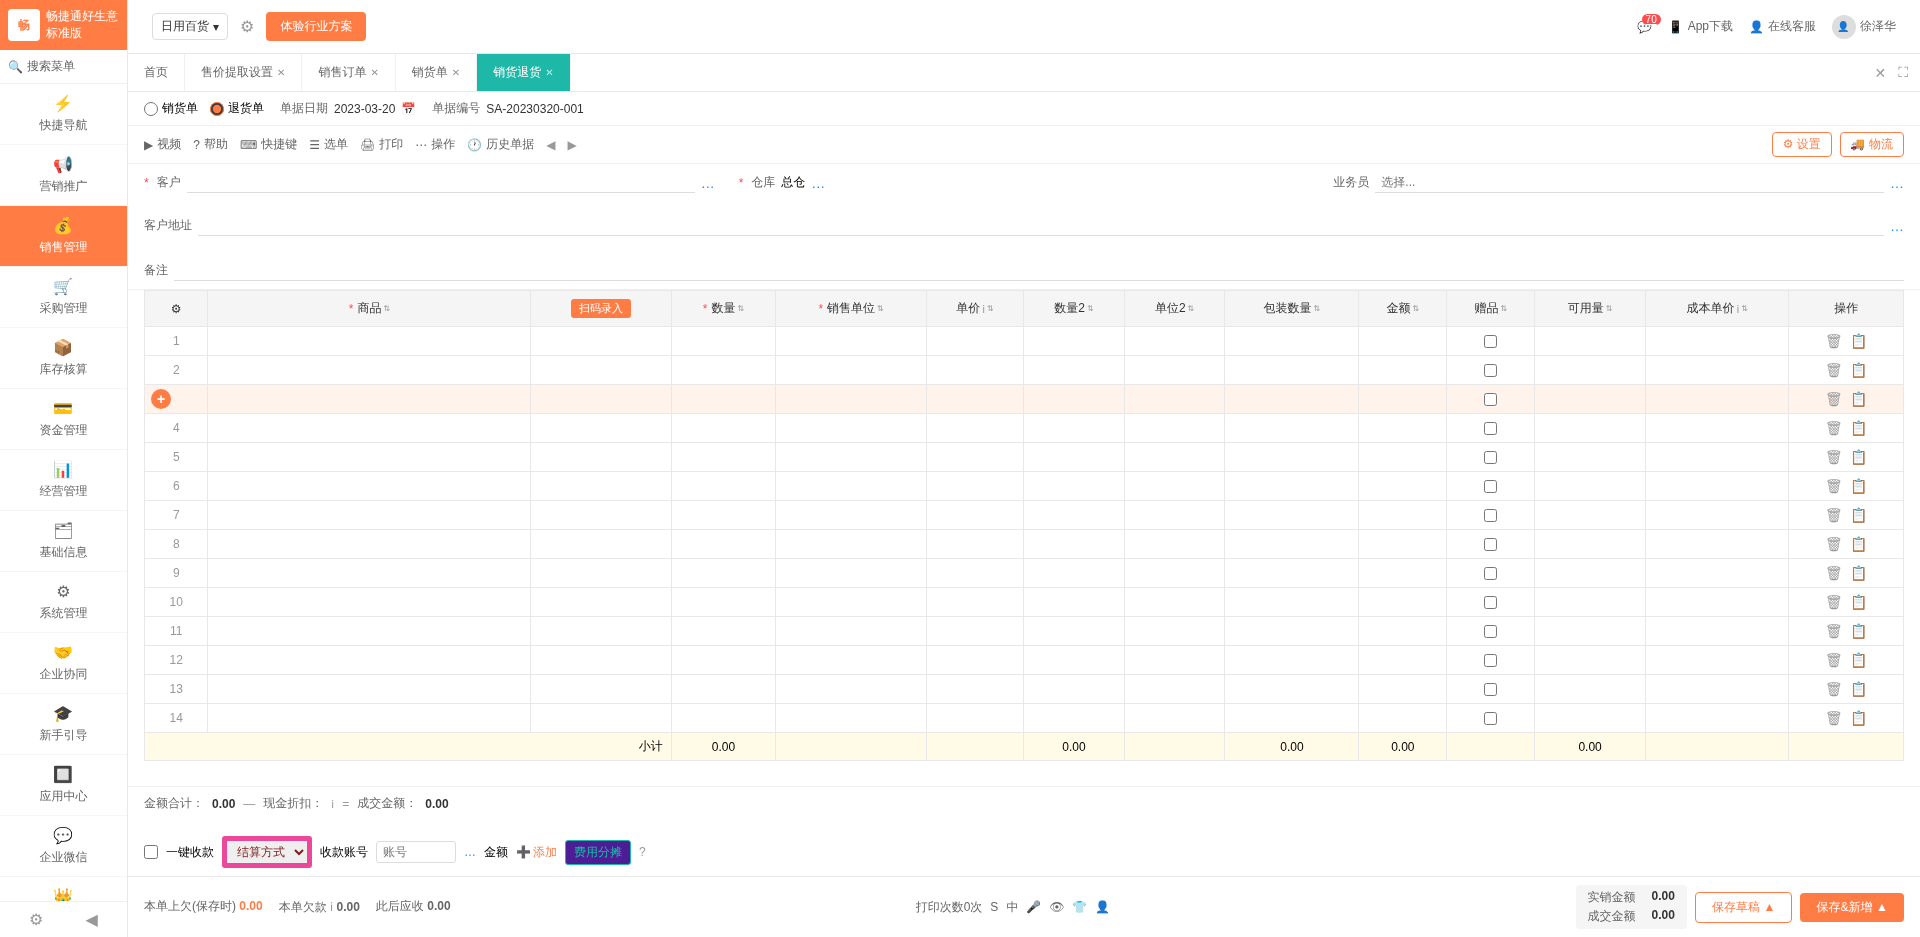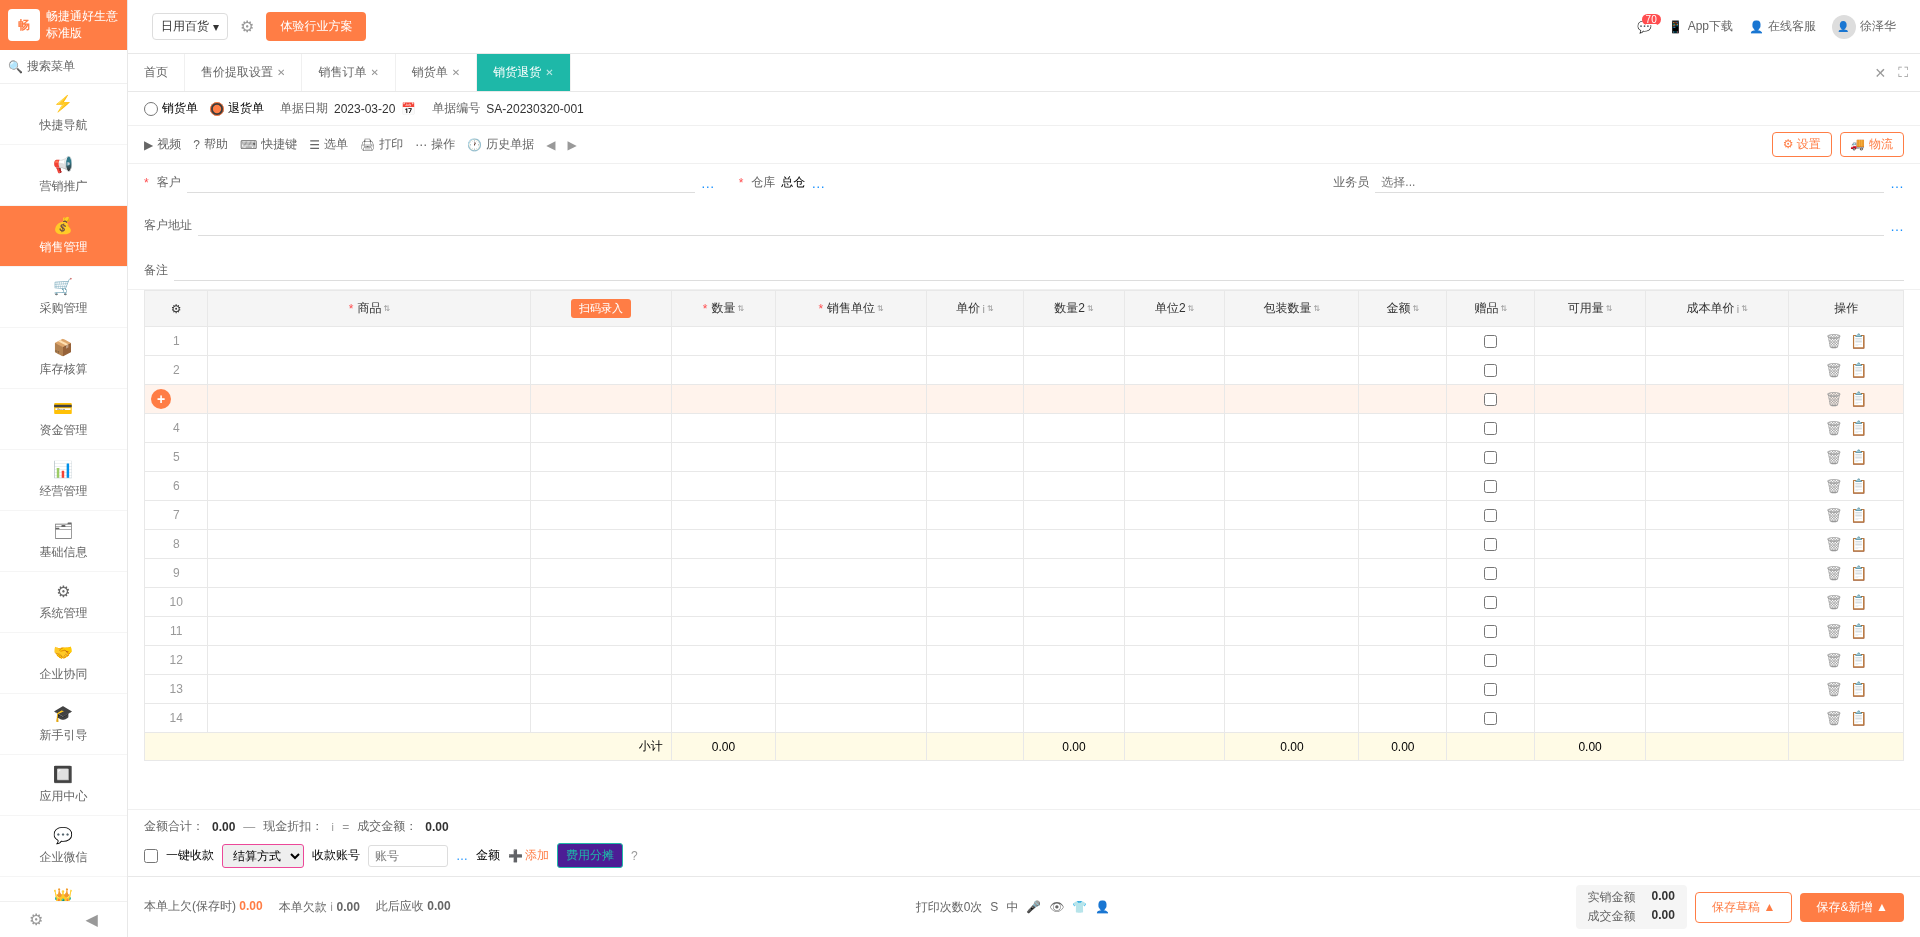--- a/index.html
+++ b/index.html
@@ -80,27 +80,27 @@
     .sort-arrows { display: inline-flex; flex-direction: column; font-size: 8px; color: #999; cursor: pointer; vertical-align: middle; }
     .th-content { display: flex; align-items: center; justify-content: center; gap: 2px; }
     .info-icon { color: #999; cursor: pointer; font-size: 11px; }
     .op-btn { background: none; border: none; cursor: pointer; color: #999; font-size: 14px; padding: 2px; }
     .checkbox-cell { display: flex; justify-content: center; align-items: center; }
     .add-row-btn { width: 20px; height: 20px; background: #ff7d45; border-radius: 50%; display: flex; align-items: center; justify-content: center; color: #fff; cursor: pointer; font-size: 14px; font-weight: bold; }
     .subtotal-row td { background: #fffbe6; font-weight: normal; }
 
     
     .footer { padding: 8px 16px; border-top: 1px solid #f0f0f0; flex-shrink: 0; }
-    .footer-calc { display: flex; align-items: center; gap: 8px; margin-bottom: 8px; }
+    .footer-calc { display: flex; align-items: center; gap: 8px; margin-bottom: 24px; }
     .footer-label { color: #666; }
     .footer-value { color: #333; font-weight: bold; }
     .footer-eq { color: #999; }
     .footer-payment { display: flex; align-items: center; gap: 8px; }
     .footer-checkbox { width: 14px; height: 14px; }
-    .footer-select { border: 1px solid #ec4899; padding: 3px 6px; border-radius: 3px; color: #000000; }
+    .footer-select { border: 5px solid #ec4899; padding: 3px 6px; border-radius: 3px; color: #7f1d1d; }
     .footer-input { border: 1px solid #ddd; padding: 3px 6px; border-radius: 3px; width: 80px; }
     .add-btn { background: none; border: none; color: #ff7d45; cursor: pointer; display: flex; align-items: center; gap: 2px; font-size: 12px; }
     .split-btn { background: #4c1d95; border: 1px solid #1eb8a8; color: #1eb8a8; padding: 3px 8px; border-radius: 3px; cursor: pointer; font-size: 12px; }
     .help-btn { color: #999; cursor: pointer; }
 
     
     .bottom-bar { background: #fff; border-top: 1px solid #e8e8e8; padding: 8px 16px; display: flex; align-items: center; justify-content: space-between; flex-shrink: 0; }
     .bottom-info { display: flex; gap: 16px; color: #666; }
     .bottom-tools { display: flex; align-items: center; gap: 8px; }
     .tool-icon { cursor: pointer; color: #666; }

